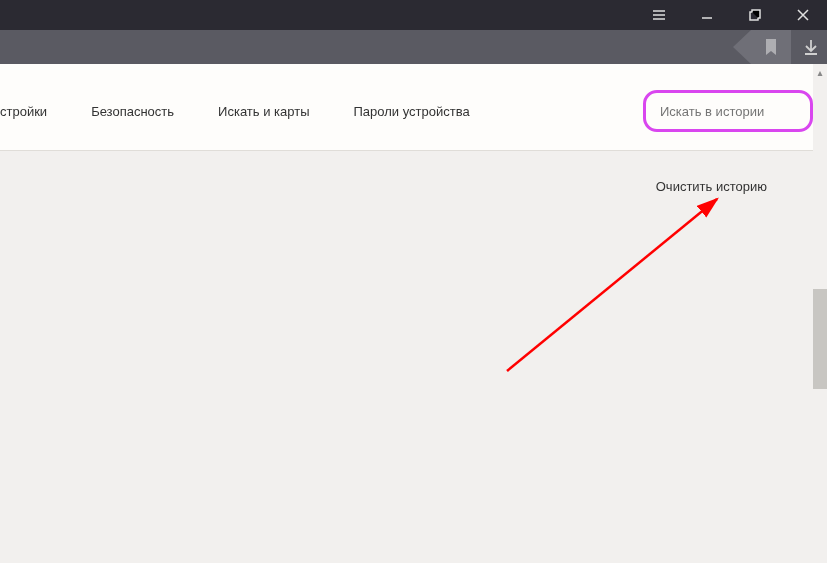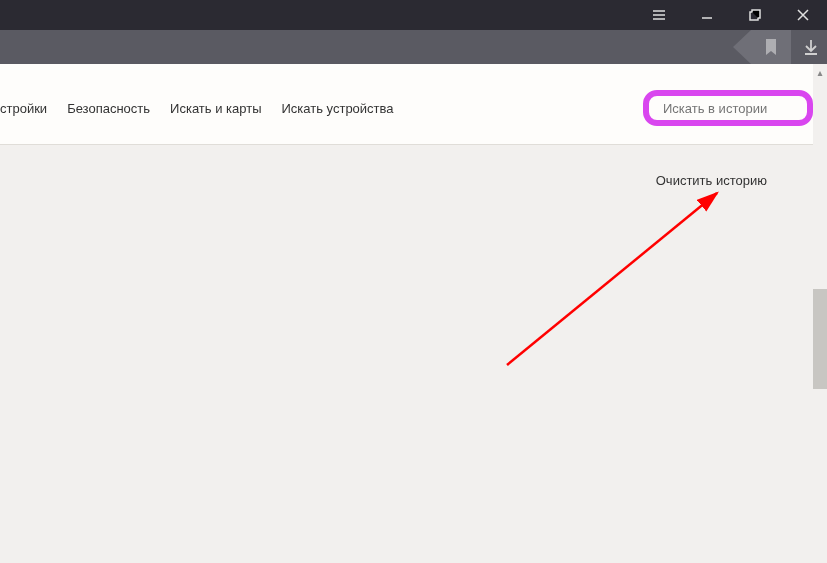--- a/index.html
+++ b/index.html
@@ -81,35 +81,35 @@
     }
     .tabs-row {
       display: flex;
       align-items: center;
       padding: 26px 14px 18px 0;
       border-bottom: 1px solid #e0ddd8;
       background: #fefdfb;
     }
     .tabs {
       display: flex;
-      gap: 20px;
+      gap: 44px;
       flex: 1;
     }
     .tab {
       font-size: 13px;
       color: #333;
       cursor: pointer;
       white-space: nowrap;
     }
     .search-box {
       width: 170px;
       height: 28px;
-      border: 6px solid #d946ef;
+      border: 3px solid #d946ef;
       border-radius: 14px;
-      padding: 12px 14px;
+      padding: 18px 14px;
       font-size: 13px;
       color: #999;
       background: #fefdfb;
       outline: none;
     }
     .main-area {
       background: #f2f0ee;
       height: calc(100% - 73px);
       position: relative;
     }
@@ -195,21 +195,21 @@
       </svg>
   </div>
 </div>
 
 <div class="content">
   <div class="tabs-row">
     <div class="tabs">
       <div class="tab">стройки</div>
       <div class="tab">Безопасность</div>
       <div class="tab">Искать и карты</div>
-      <div class="tab">Искать устройства</div>
+      <div class="tab">Пароли устройства</div>
     </div>
     <input class="search-box" placeholder="Искать в истории" style="">
   </div>
 
   <div class="main-area">
     <div class="clear-link">Очистить историю</div>
 
     <svg class="arrow-annotation" width="240" height="190" viewBox="0 0 240 190">
       <defs>
         <marker id="arrowhead" markerWidth="10" markerHeight="10" refX="8" refY="3" orient="auto">

